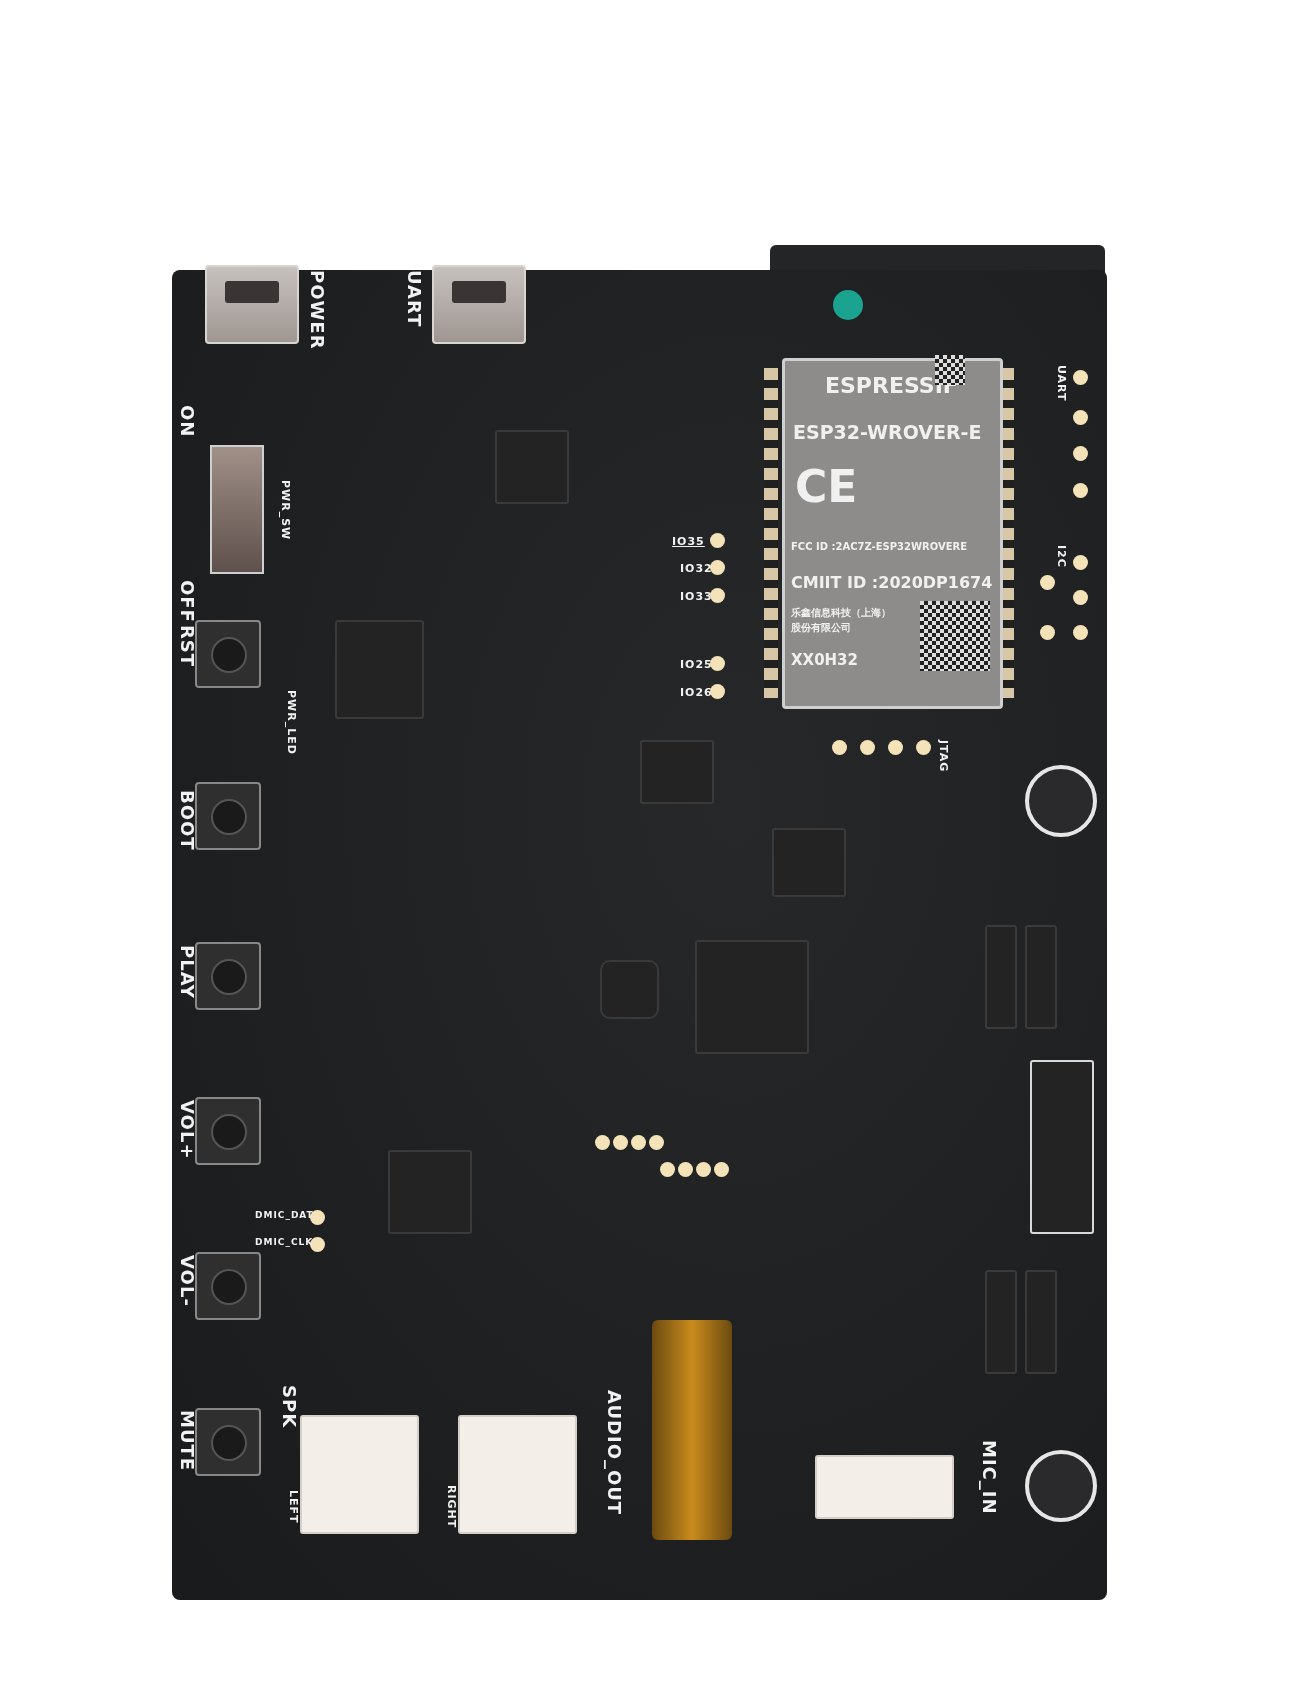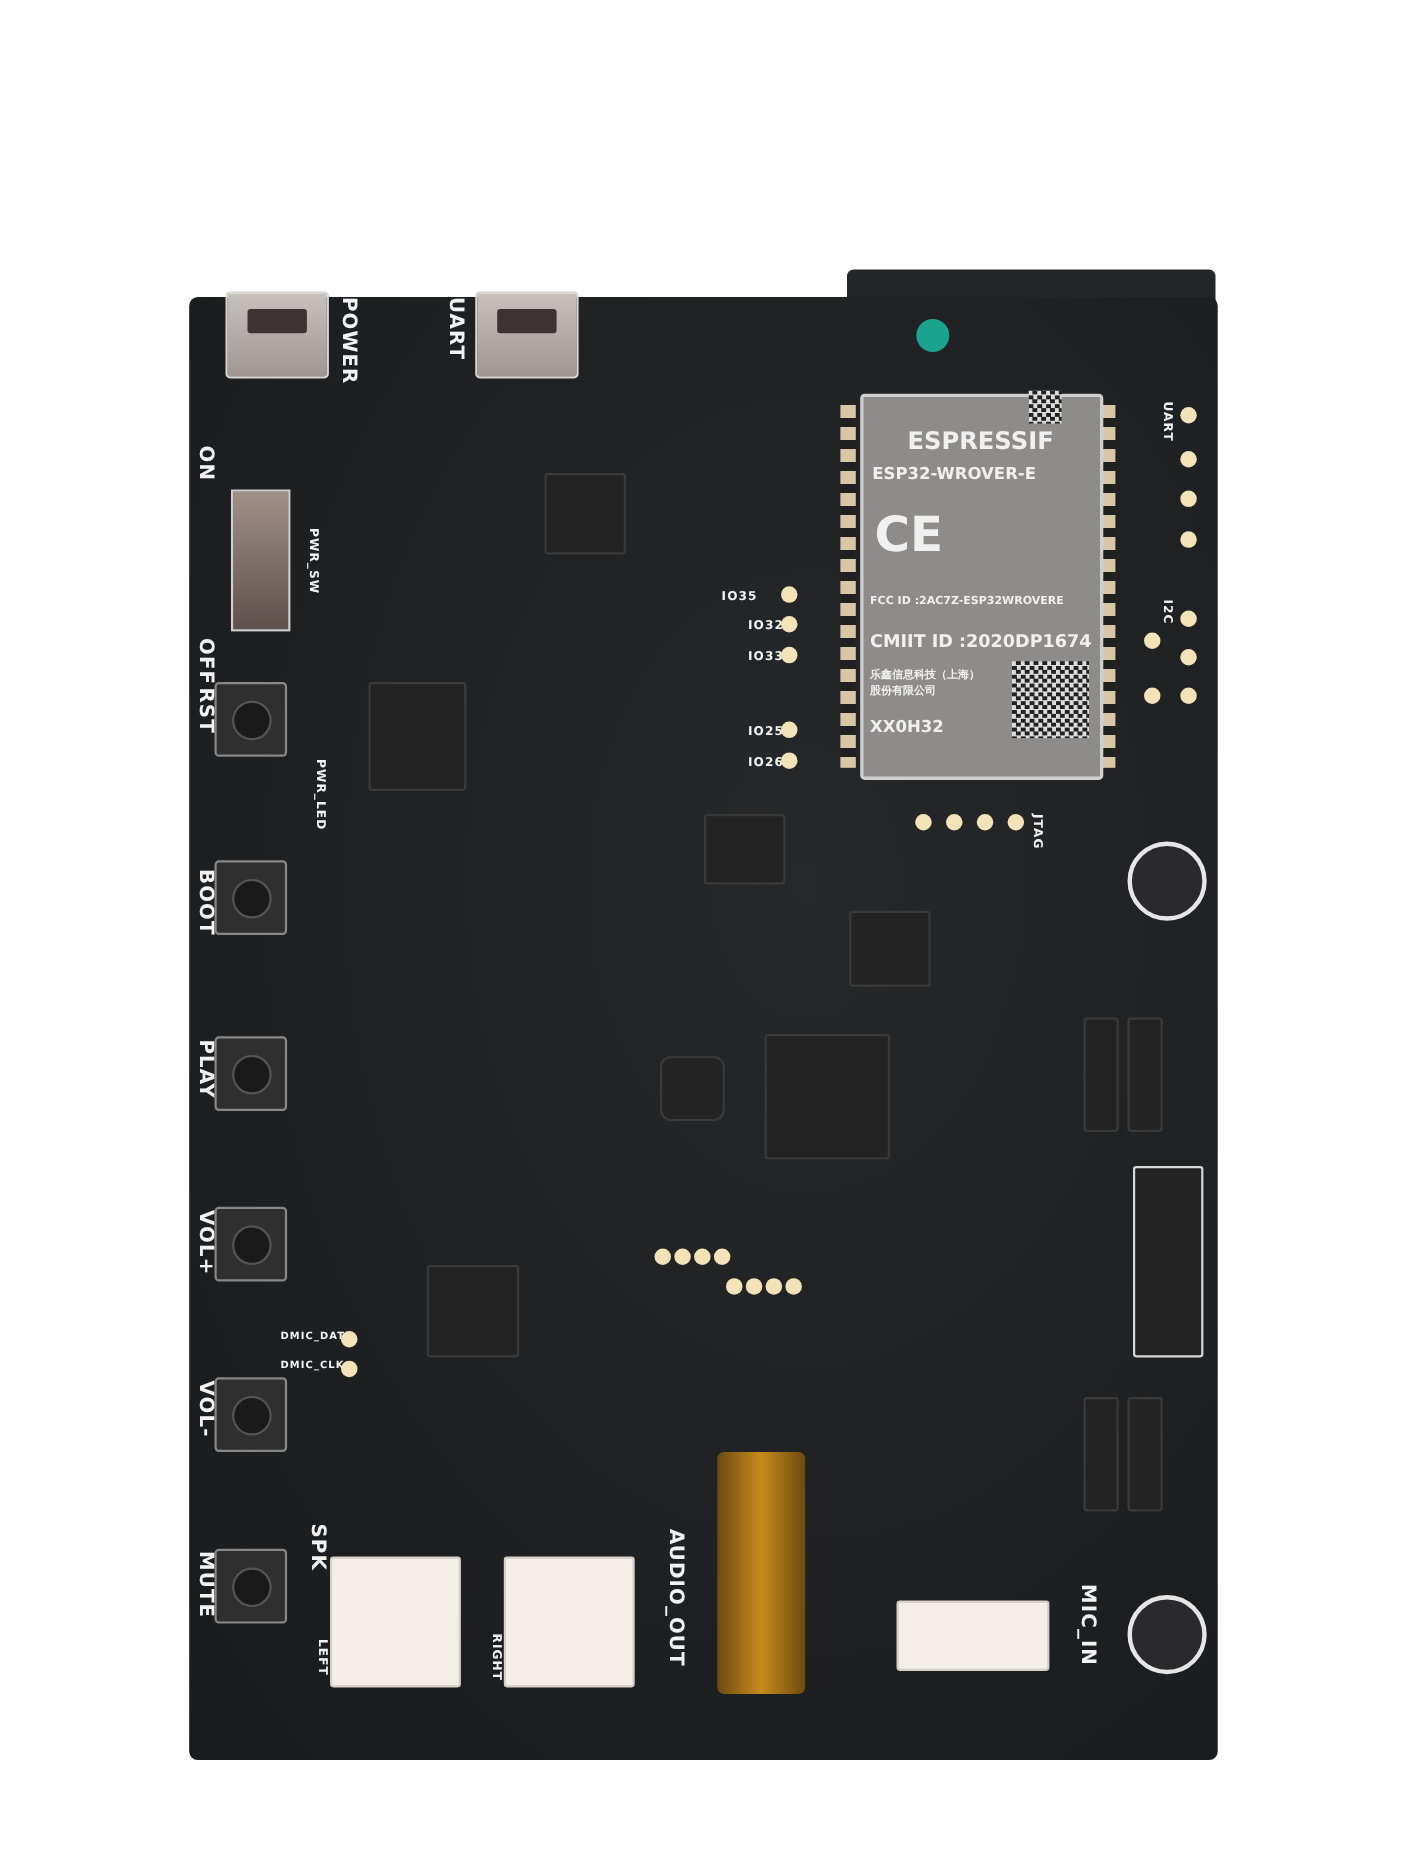--- a/index.html
+++ b/index.html
@@ -72,33 +72,33 @@
     <div class="cap"></div>
   </div>
 
 <div class="silk rot90 small" style="left:298px;top:690px;">PWR_LED</div>
 
 <div class="chip" style="left:335px;top:620px;width:85px;height:95px;"></div>
 
 <div class="pins" style="left:764px;top:368px;height:330px;"></div>
 <div class="pins" style="left:1000px;top:368px;height:330px;"></div>
 <div class="module">
-  <div class="t" style="left:40px;top:28px;font-size:22px;text-align:right;">ESPRESSIF</div>
-  <div class="t" style="left:8px;top:60px;font-size:15px;">ESP32-WROVER-E</div>
+  <div class="t" style="left:40px;top:12px;font-size:22px;text-align:right;">ESPRESSIF</div>
+  <div class="t" style="left:8px;top:60px;font-size:19px;">ESP32-WROVER-E</div>
   <div class="t" style="left:10px;top:100px;font-size:44px;">CE</div>
   <div class="t" style="left:6px;top:180px;font-size:10px;">FCC ID :2AC7Z-ESP32WROVERE</div>
   <div class="t" style="left:6px;top:212px;font-size:16px;">CMIIT ID :2020DP1674</div>
   <div class="t" style="left:6px;top:245px;font-size:10px;font-family:Liberation Mono, monospace;">乐鑫信息科技（上海）</div>
   <div class="t" style="left:6px;top:260px;font-size:10px;">股份有限公司</div>
   <div class="t" style="left:6px;top:290px;font-size:15px;">XX0H32</div>
   <div class="qr" style="left:135px;top:240px;width:70px;height:70px;"></div>
 </div>
 <div class="qr" style="left:935px;top:355px;width:30px;height:30px;"></div>
 
-<div class="silk small" style="left:656px;top:535px;">IO35</div>
+<div class="silk small" style="left:672px;top:535px;text-decoration:underline;">IO35</div>
 <div class="pad" style="left:710px;top:533px;"></div>
 <div class="silk small" style="left:680px;top:562px;">IO32</div>
 <div class="pad" style="left:710px;top:560px;"></div>
 <div class="silk small" style="left:680px;top:590px;">IO33</div>
 <div class="pad" style="left:710px;top:588px;"></div>
 <div class="silk small" style="left:680px;top:658px;">IO25</div>
 <div class="pad" style="left:710px;top:656px;"></div>
 <div class="silk small" style="left:680px;top:686px;">IO26</div>
 <div class="pad" style="left:710px;top:684px;"></div>
 

